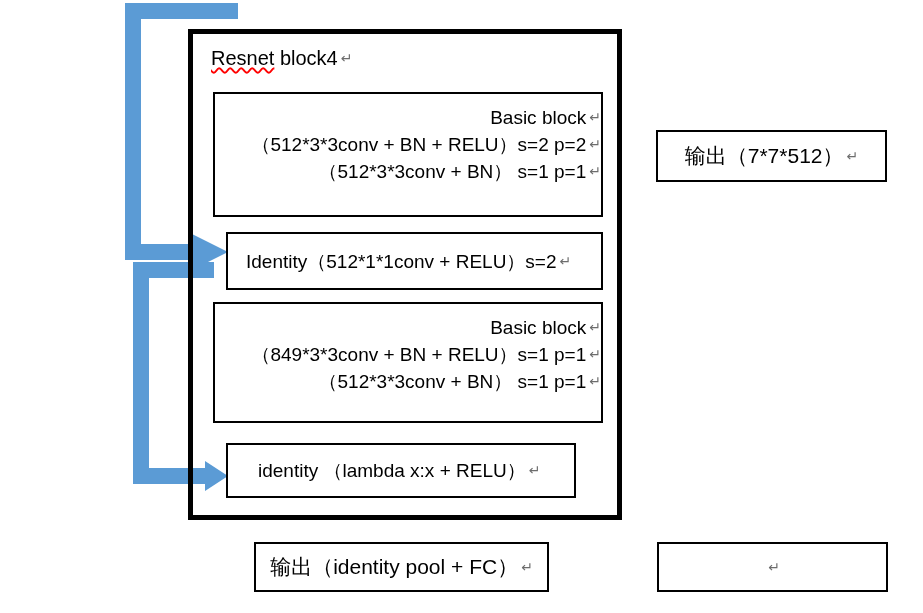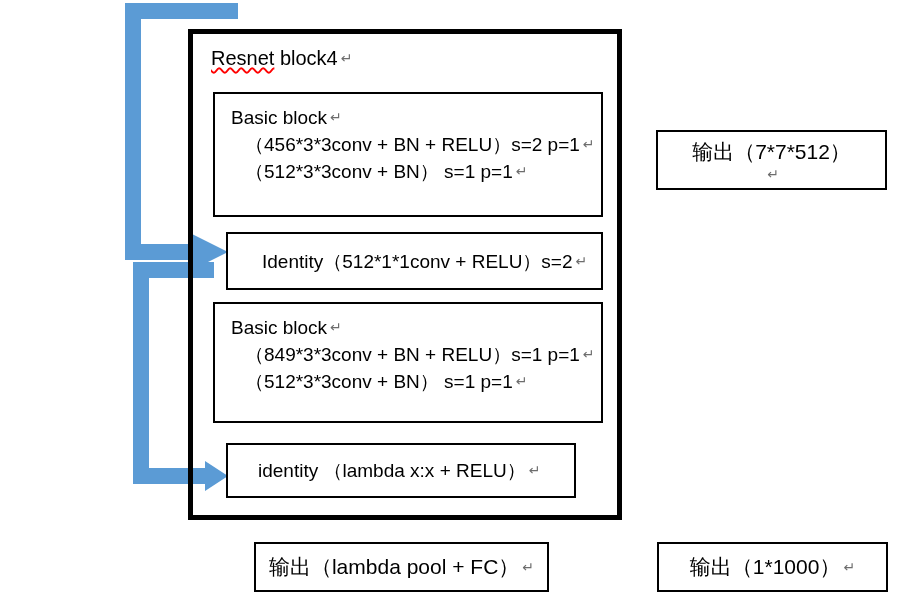--- a/index.html
+++ b/index.html
@@ -63,46 +63,47 @@
   .inner-box {
     position: absolute;
     border: 2px solid #000000;
     background: #ffffff;
     box-sizing: border-box;
   }
   .inner-box .line {
     font-size: 19px;
     line-height: 27px;
     white-space: nowrap;
+    text-align: right;
   }
 
   #box-basic-1 { left: 213px; top: 92px;  width: 390px; height: 125px; }
   #box-identity-1 { left: 226px; top: 232px; width: 377px; height: 58px;
-                    display: flex; align-items: center; padding-left: 16px; }
+                    display: flex; align-items: center; }
   #box-basic-2 { left: 213px; top: 302px; width: 390px; height: 121px; }
   #box-identity-2 { left: 226px; top: 443px; width: 350px; height: 55px;
                     display: flex; align-items: center; padding-left: 12px; }
 
   .box-pad { padding: 10px 0 0 16px; }
   .line-indent { padding-left: 14px; }
   .inline-pad { padding-left: 18px; }
 
   
   .output-box {
     position: absolute;
     border: 2px solid #000000;
     background: #ffffff;
     box-sizing: border-box;
     display: flex;
     align-items: center;
     justify-content: center;
     font-size: 21px;
     white-space: nowrap;
   }
-  #out-7x7x512 { left: 656px; top: 130px; width: 231px; height: 60px; flex-direction: column; }
+  #out-7x7x512 { left: 656px; top: 130px; width: 231px; height: 52px; }
   #out-avgpool-fc { left: 254px; top: 542px; width: 295px; height: 50px; }
   #out-1x1000 { left: 657px; top: 542px; width: 231px; height: 50px; }
 
   
   .pilcrow {
     font-size: 14px;
     color: #6d6d6d;
     padding-left: 3px;
     vertical-align: 2px;
   }
@@ -145,21 +146,21 @@
     </g>
   </svg>
 
   <div class="container-box"></div>
 
   <div class="block-title"><span class="misspelled">Resnet</span><span> block4</span><span class="pilcrow">↵</span></div>
 
   <div class="inner-box" id="box-basic-1">
     <div class="box-pad">
       <div class="line"><span>Basic block</span><span class="pilcrow">↵</span></div>
-      <div class="line line-indent"><span>（456*3*3conv + BN + RELU）s=2 p=1</span><span class="pilcrow">↵</span></div>
+      <div class="line line-indent"><span>（512*3*3conv + BN + RELU）s=2 p=2</span><span class="pilcrow">↵</span></div>
       <div class="line line-indent"><span>（512*3*3conv + BN） s=1 p=1</span><span class="pilcrow">↵</span></div>
     </div>
   </div>
 
   <div class="inner-box" id="box-identity-1">
     <div class="line inline-pad"><span>Identity（512*1*1conv + RELU）s=2</span><span class="pilcrow">↵</span></div>
   </div>
 
   <div class="inner-box" id="box-basic-2">
     <div class="box-pad">
@@ -172,22 +173,21 @@
   <div class="inner-box" id="box-identity-2">
     <div class="line inline-pad"><span>identity （lambda x:x + RELU）</span><span class="pilcrow">↵</span></div>
   </div>
 
   <div class="output-box" id="out-7x7x512">
     <span>输出（7*7*512）</span>
       <span class="pilcrow">↵</span>
   </div>
 
   <div class="output-box" id="out-avgpool-fc">
-    <span>输出（lambda pool + FC）</span>
+    <span>输出（identity pool + FC）</span>
       <span class="pilcrow">↵</span>
   </div>
 
   <div class="output-box" id="out-1x1000">
-    <span>输出（1*1000）</span>
       <span class="pilcrow">↵</span>
   </div>
 
 </div>
 
 </body></html>

